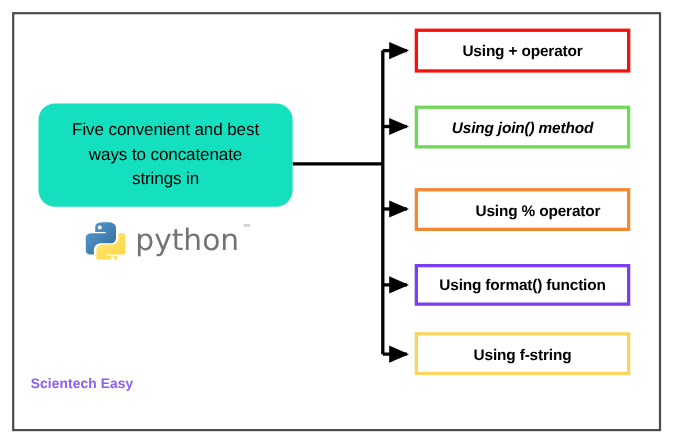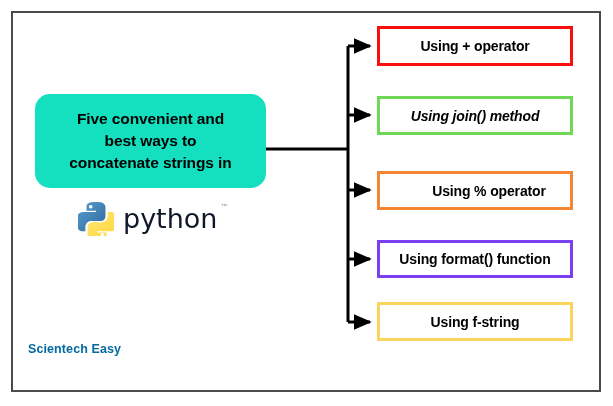--- a/index.html
+++ b/index.html
@@ -35,21 +35,21 @@
     background: #14e0c0;
     border-radius: 15px;
     box-sizing: border-box;
     display: flex;
     align-items: center;
     justify-content: center;
     text-align: center;
   }
   #main-node .node-text {
     font-size: 15.5px;
-    font-weight: bold;
+    font-weight: normal;
     color: #000000;
     line-height: 1.42;
     letter-spacing: -0.1px;
     padding: 0 28px;
   }
   
   #python-logo {
     position: absolute;
     left: 78px;
     top: 199px;
@@ -64,21 +64,21 @@
     flex: 0 0 auto;
   }
   #python-logo .py-wordmark {
     margin-left: 9px;
     position: relative;
     display: inline-block;
   }
   #python-logo .py-word {
     font-family: "DejaVu Sans", sans-serif;
     font-size: 27px;
-    color: #0f172a;
+    color: #737373;
     letter-spacing: 0px;
     line-height: 1;
   }
   #python-logo .py-tm {
     position: absolute;
     top: -2px;
     right: -11px;
     font-size: 8px;
     color: #8b8b8b;
     font-family: "DejaVu Sans", sans-serif;
@@ -115,21 +115,21 @@
   #option-box-2 { top: 171px; height: 39px; border: 3px solid #f58634; padding-left: 28px; }
   #option-box-3 { top: 240px; height: 38px; border: 3px solid #7b3ff2; }
   #option-box-4 { top: 302px; height: 39px; border: 3px solid #fad45c; }
   
   #watermark {
     position: absolute;
     left: 28px;
     top: 342px;
     font-size: 12.5px;
     font-weight: bold;
-    color: #0369a1;
+    color: #8b5cf6;
     letter-spacing: 0.1px;
   }
 </style>
 </head>
 <body>
 
 <div id="canvas">
 
   <div id="outer-frame"></div>
 

